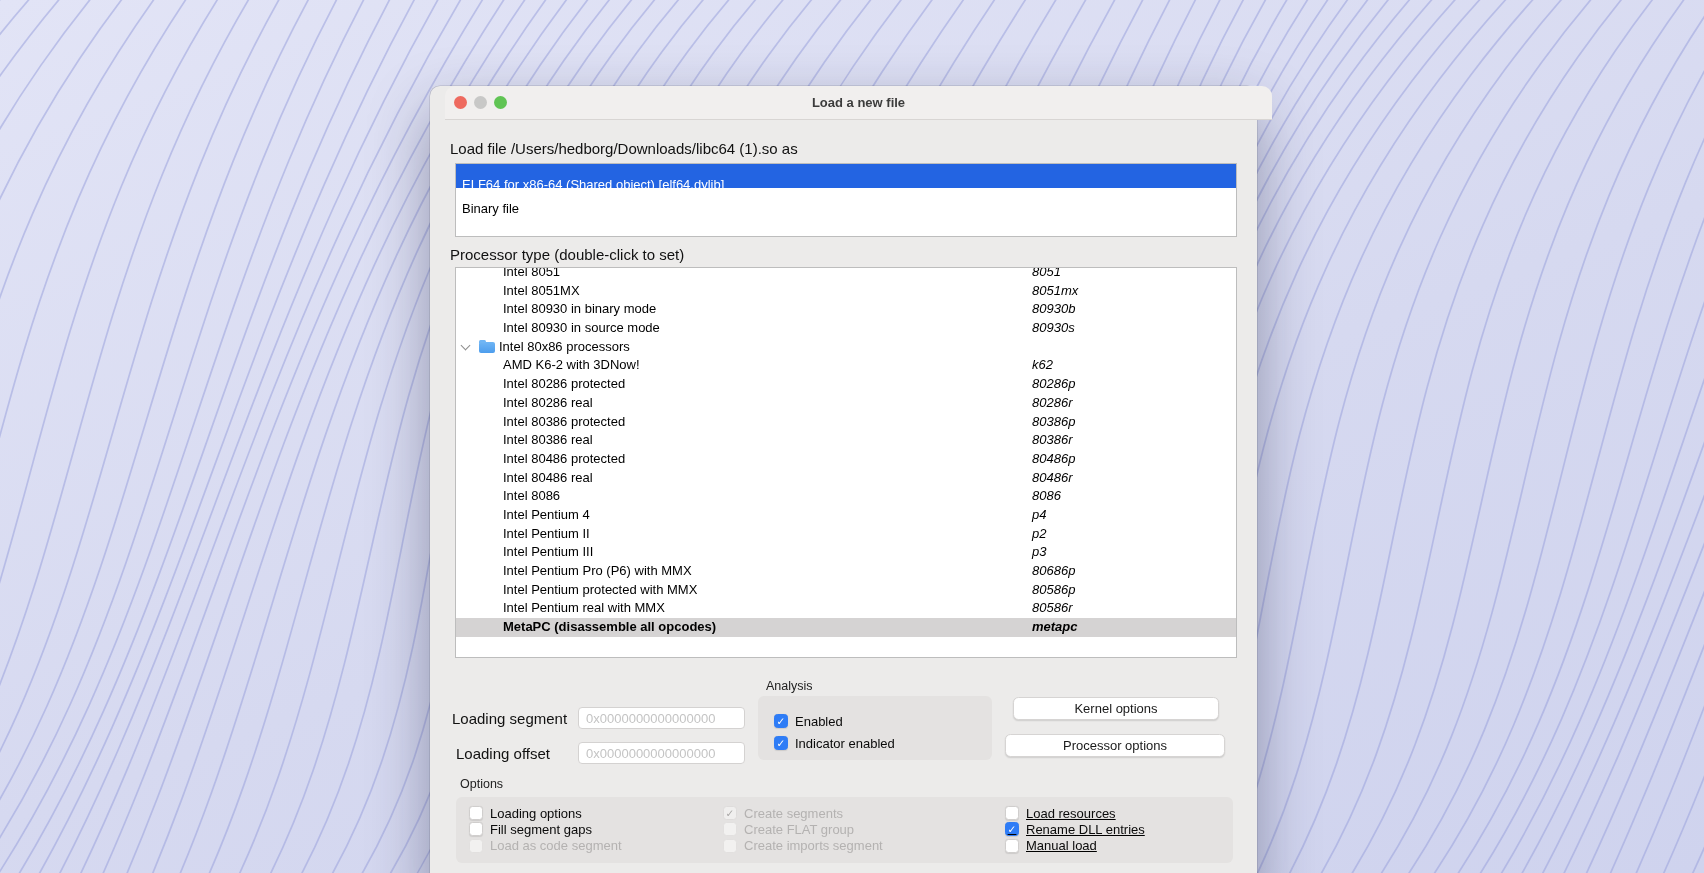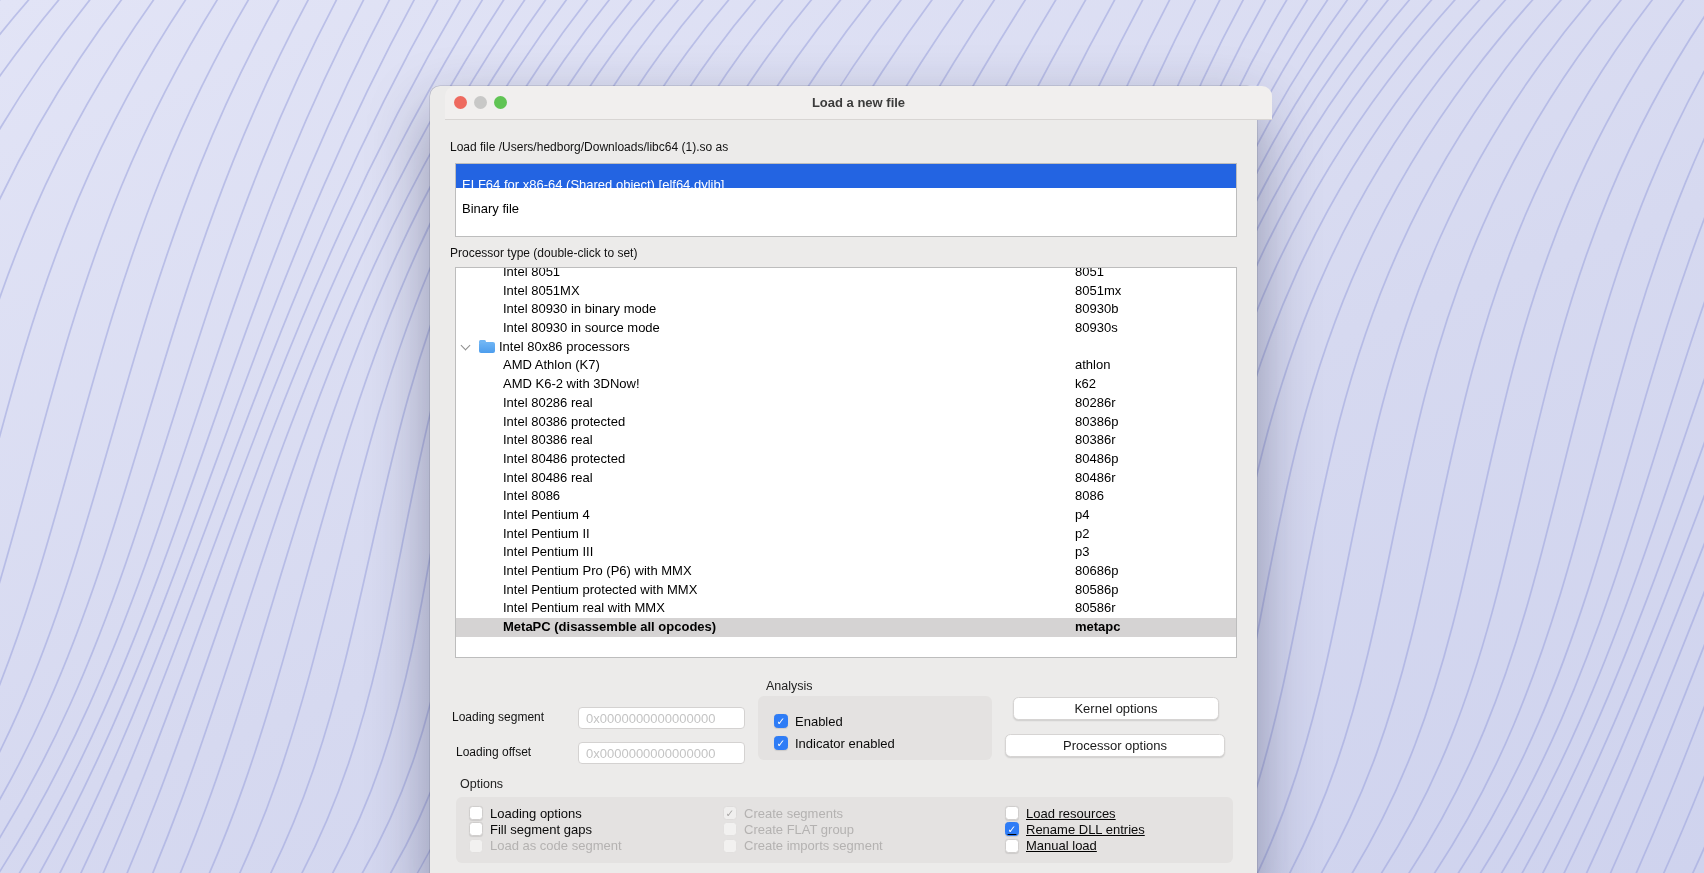--- a/index.html
+++ b/index.html
@@ -33,39 +33,39 @@
   }
   .title{
     position:absolute;left:0;right:0;top:0;height:34px;line-height:34px;
     text-align:center;font-size:13px;font-weight:bold;color:#3c3c3c;
   }
   .light{position:absolute;top:10px;width:13px;height:13px;border-radius:50%;}
   .light.red{left:9px;background:var(--traffic-red);}
   .light.gray{left:29px;background:var(--traffic-gray);}
   .light.green{left:49px;background:var(--traffic-green);}
 
-  .lbl{position:absolute;font-size:12px;color:#111;white-space:nowrap;}
+  .lbl{position:absolute;font-size:15px;color:#111;white-space:nowrap;}
   .grouplbl{position:absolute;font-size:12.5px;color:#222;white-space:nowrap;}
 
   
   .listbox{
     position:absolute;background:#fff;border:1px solid #bdbdbd;overflow:hidden;
   }
   #format-list{left:25px;top:77px;width:782px;height:74px;}
   .fmt-row{height:18.5px;line-height:18.5px;font-size:13px;padding:12px 6px;color:#000;white-space:nowrap;}
   .fmt-row.sel{background:var(--accent-blue);color:#fff;}
 
   
   #proc-list{left:25px;top:181px;width:782px;height:391px;}
   .prow{position:relative;height:18.7px;line-height:18.7px;font-size:13px;color:#000;white-space:nowrap;}
   .prow:first-child{margin-top:-5px;padding-left:36px;}
   .prow.psel{background:#d5d3d3;font-weight:bold;}
   .pname{position:absolute;left:47px;}
   .pfolder .pname{left:43px;}
-  .pshort{position:absolute;left:619px;}
+  .pshort{position:absolute;left:576px;font-style:italic;}
   .chev{
     position:absolute;left:6px;top:4.5px;width:7px;height:7px;
     border-right:1.6px solid #8e8e8e;border-bottom:1.6px solid #8e8e8e;
     transform:rotate(45deg);
   }
   .folder{
     position:absolute;left:23px;top:4px;width:16px;height:11.5px;
     background:linear-gradient(#6fb5f4,#4d9ded);border-radius:1.5px 2px 2px 2px;
   }
   .folder::before{
@@ -250,26 +250,26 @@
         <span class="pname">Intel 80930 in source mode</span>
         <span class="pshort">80930s</span>
       </div>
       <div class="prow pfolder">
         <span class="chev"></span>
         <span class="folder"></span>
         <span class="pname">Intel 80x86 processors</span>
         <span class="pshort"></span>
       </div>
       <div class="prow">
-        <span class="pname">AMD Athlon (K7)</span>
-        <span class="pshort">athlon</span>
-      </div>
-      <div class="prow">
         <span class="pname">AMD K6-2 with 3DNow!</span>
         <span class="pshort">k62</span>
+      </div>
+      <div class="prow">
+        <span class="pname">Intel 80286 protected</span>
+        <span class="pshort">80286p</span>
       </div>
       <div class="prow">
         <span class="pname">Intel 80286 real</span>
         <span class="pshort">80286r</span>
       </div>
       <div class="prow">
         <span class="pname">Intel 80386 protected</span>
         <span class="pshort">80386p</span>
       </div>
       <div class="prow">

